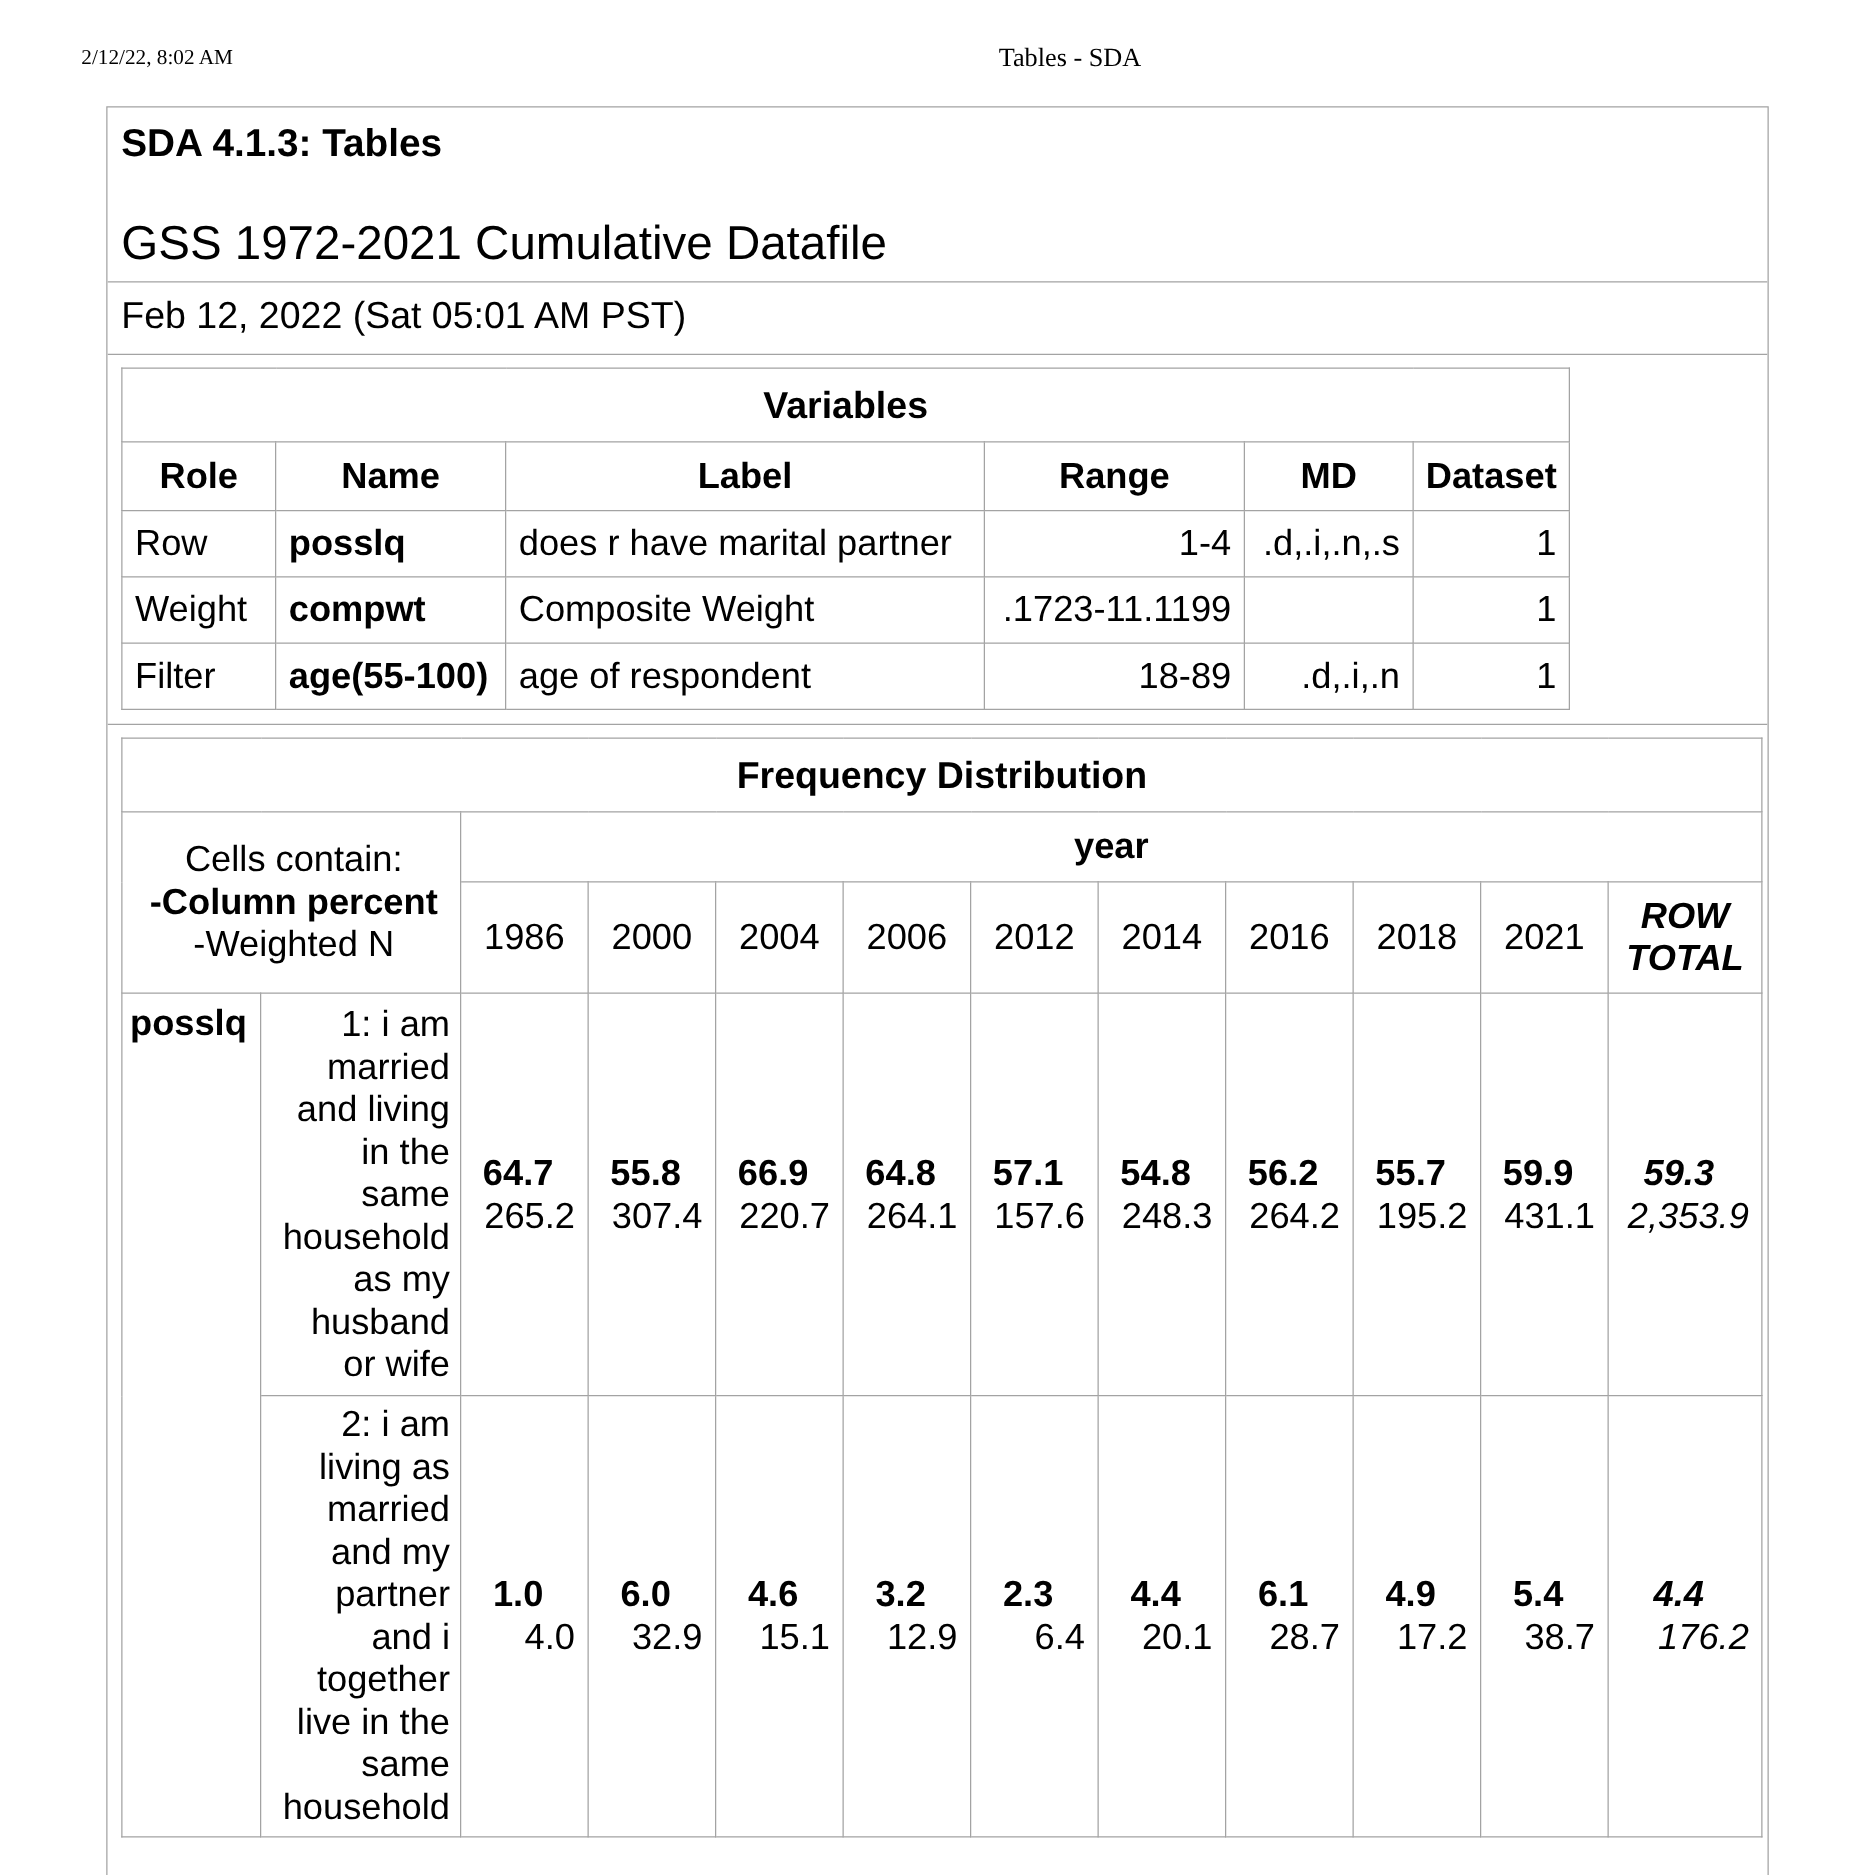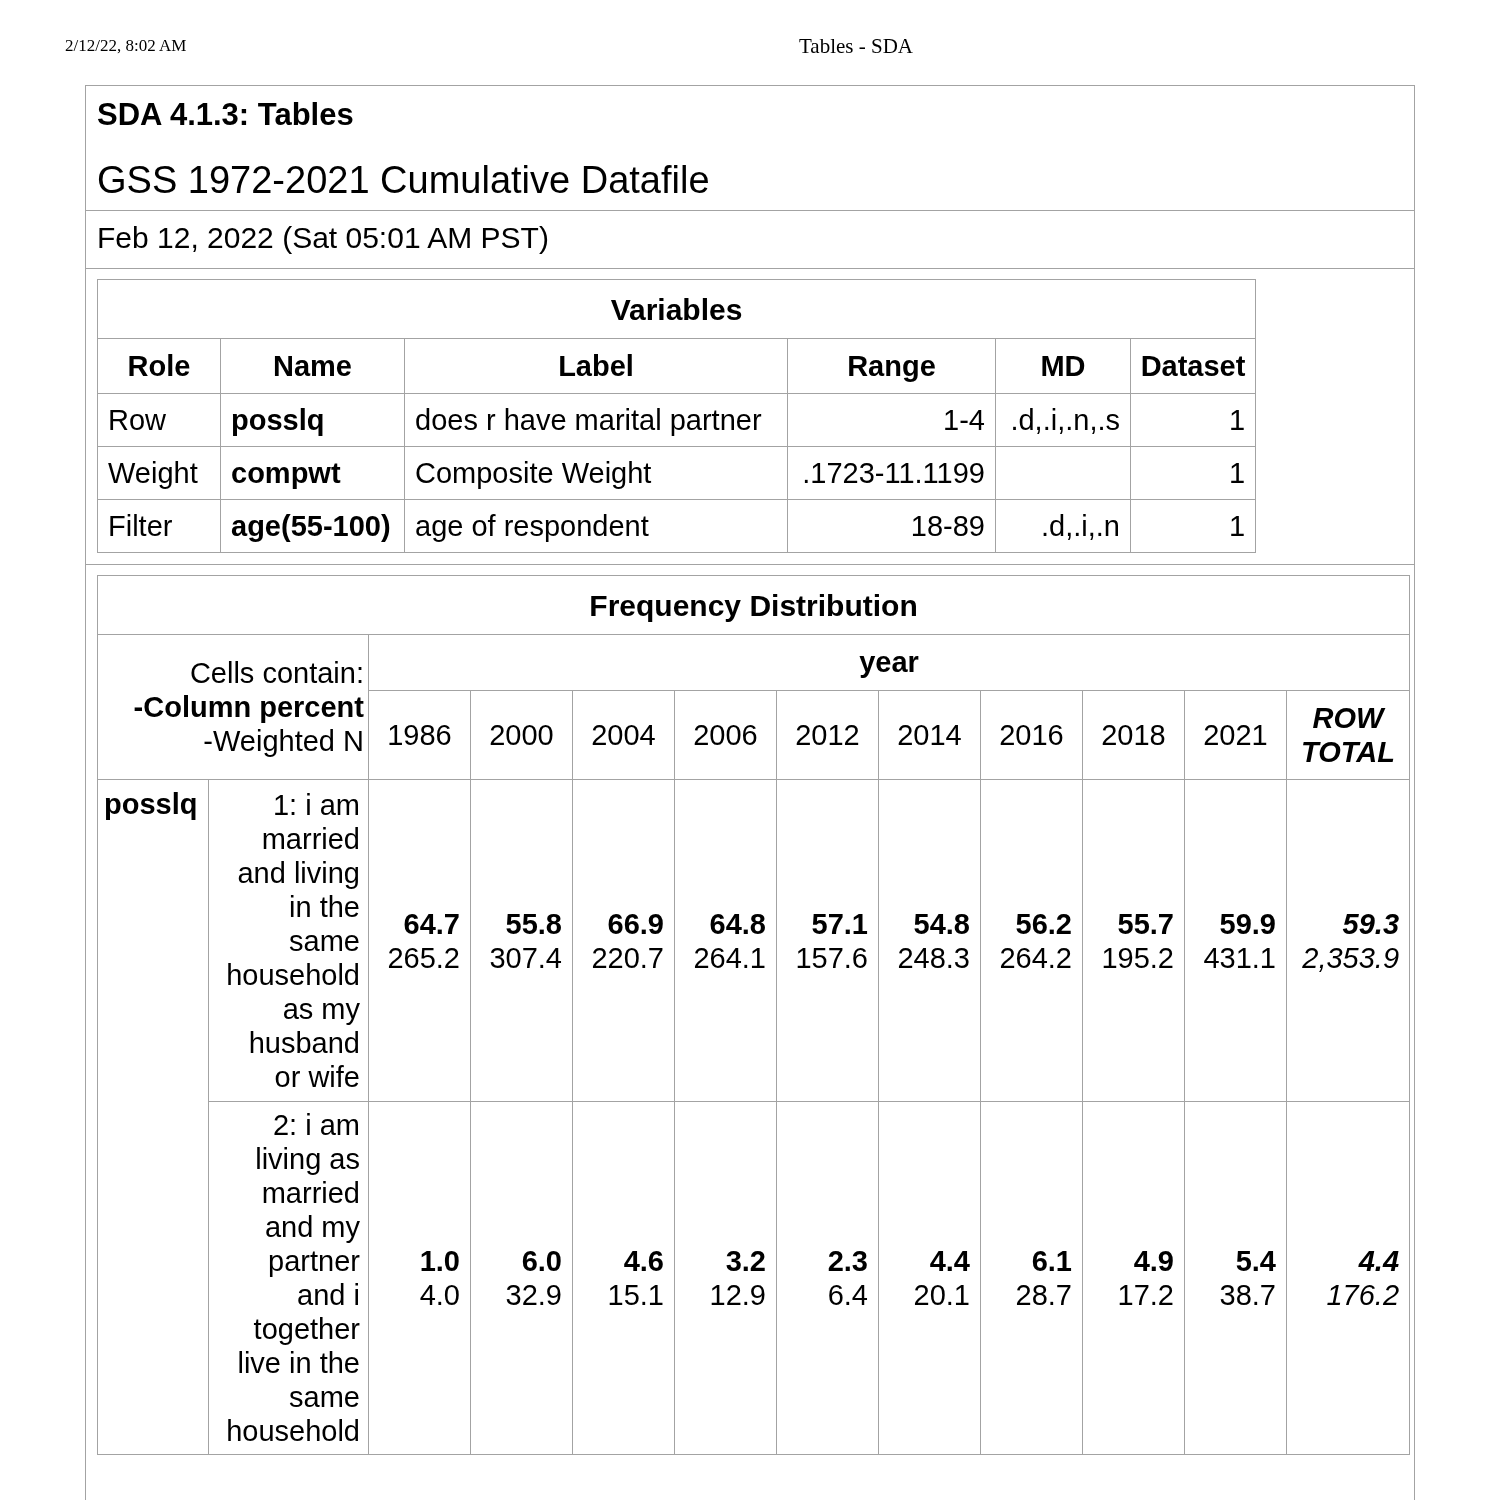--- a/index.html
+++ b/index.html
@@ -22,21 +22,21 @@
     position:absolute;top:35px;left:856px;transform:translateX(-50%);
     font-family:"Liberation Serif",serif;font-size:21px;line-height:22px;white-space:nowrap;
   }
   
   .page-box{
     position:absolute;left:85px;top:85px;width:1328px;height:1430px;
     border:1px solid var(--border);background:var(--bg);overflow:hidden;
   }
   .sec{border-bottom:1px solid var(--border);}
   .sec-title{padding:8px 11px 13px;}
-  .app-title{font-size:31px;font-weight:bold;line-height:38px;margin:2px 0 29px 0;}
+  .app-title{font-size:31px;font-weight:bold;line-height:38px;margin:2px 0 44px 0;}
   .datafile{font-size:38px;line-height:34px;}
   .sec-date{padding:10px 11px 13px;font-size:30px;line-height:34px;}
   .sec-vars{padding:10px 11px 11px;}
   .sec-fd{padding:10px 11px;border-bottom:none;}
 
   table{border-collapse:collapse;table-layout:fixed;}
   td,th{
     border:1px solid var(--border);
     font-size:29px;line-height:33px;color:var(--text);
     font-weight:normal;overflow:hidden;
@@ -47,33 +47,33 @@
   .vars-table{width:1158px;}
   .vars-table th.vh{height:52px;font-weight:bold;text-align:center;}
   .vars-table td{height:52px;padding:0 10px;}
   .c-role,.c-label{text-align:left;}
   .c-name{text-align:left;font-weight:bold;}
   .c-range,.c-md,.c-dataset{text-align:right;padding:0 2px;}
 
   
   .fd-table{width:1310px;}
   .cells-contain{
-    text-align:right;vertical-align:middle;padding:4px 4px 4px 8px;line-height:34px;
+    text-align:center;vertical-align:middle;padding:4px 4px 4px 8px;line-height:34px;
   }
   .cells-contain .b{font-weight:bold;}
   .colvar{height:53px;font-weight:bold;text-align:center;}
   .year-h{height:86px;text-align:center;vertical-align:middle;}
   .rowtotal-h{
     text-align:center;vertical-align:middle;
     font-weight:bold;font-style:italic;line-height:34px;
   }
   .rowvar{vertical-align:top;text-align:left;font-weight:bold;padding:8px 4px 0 6px;}
   .cat-label{text-align:right;vertical-align:middle;padding:6px 8px;line-height:34px;}
   .val{text-align:right;vertical-align:middle;padding:0 10px 0 0;line-height:34px;}
-  .val .pct{font-weight:bold;}
+  .val .pct{font-weight:bold;text-align:center;}
   .val.total .pct{font-weight:bold;font-style:italic;}
   .val.total .wn{font-style:italic;}
   tr.fr1{height:322px;}
   tr.fr2{height:348px;}
 </style>
 </head>
 <body>
 
 <div class="ph-left">2/12/22, 8:02 AM</div>
 <div class="ph-center">Tables - SDA</div>

